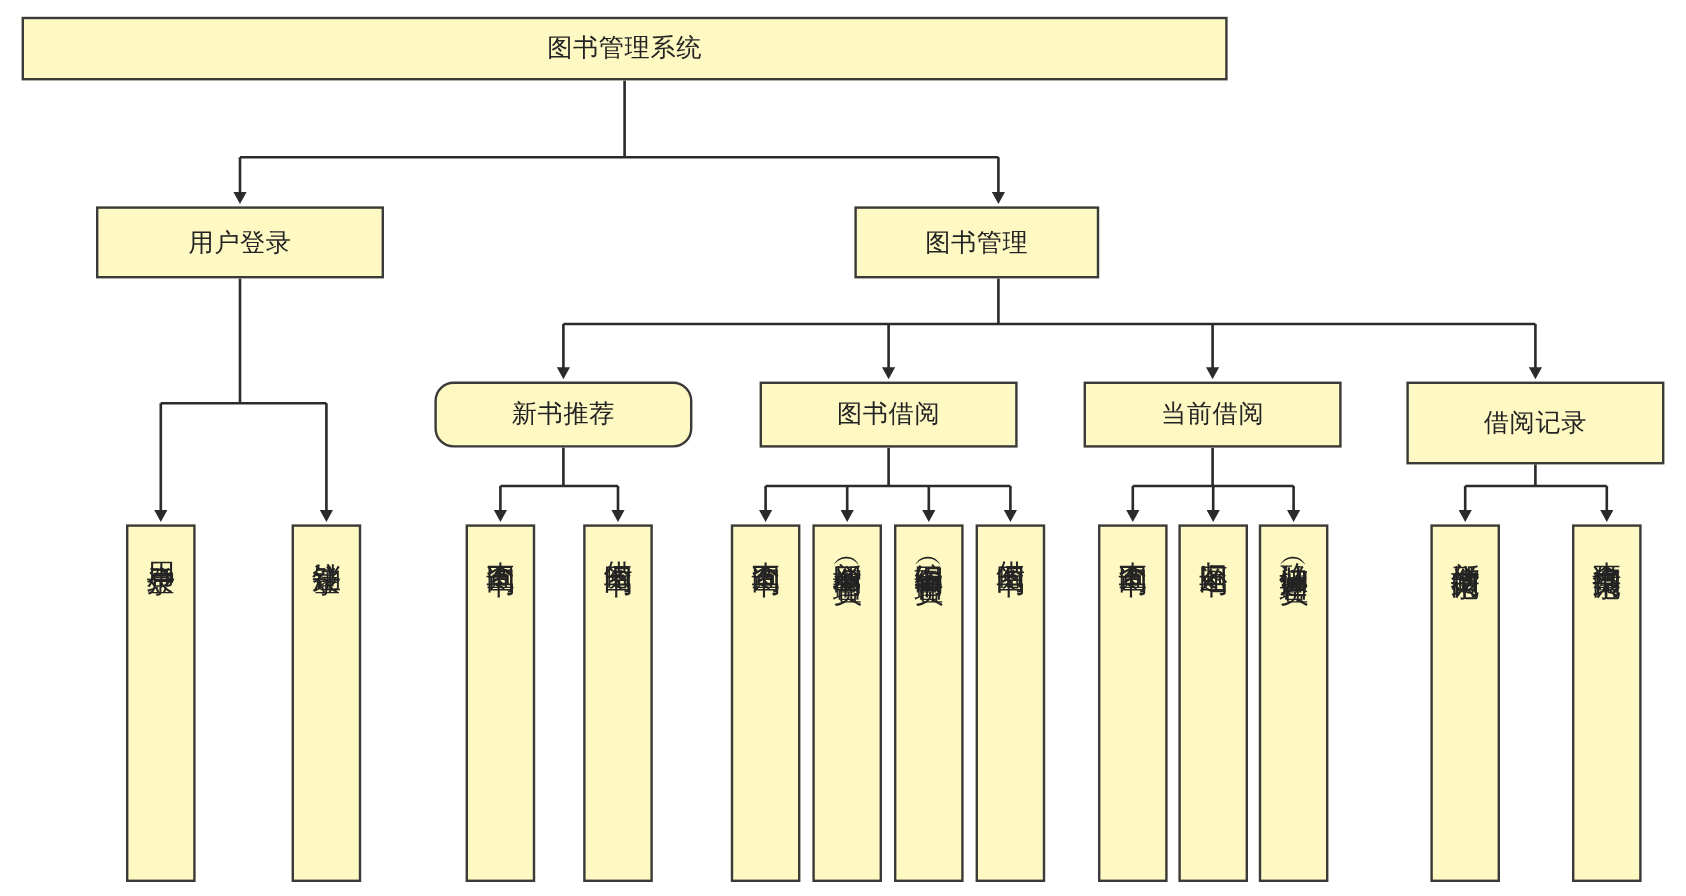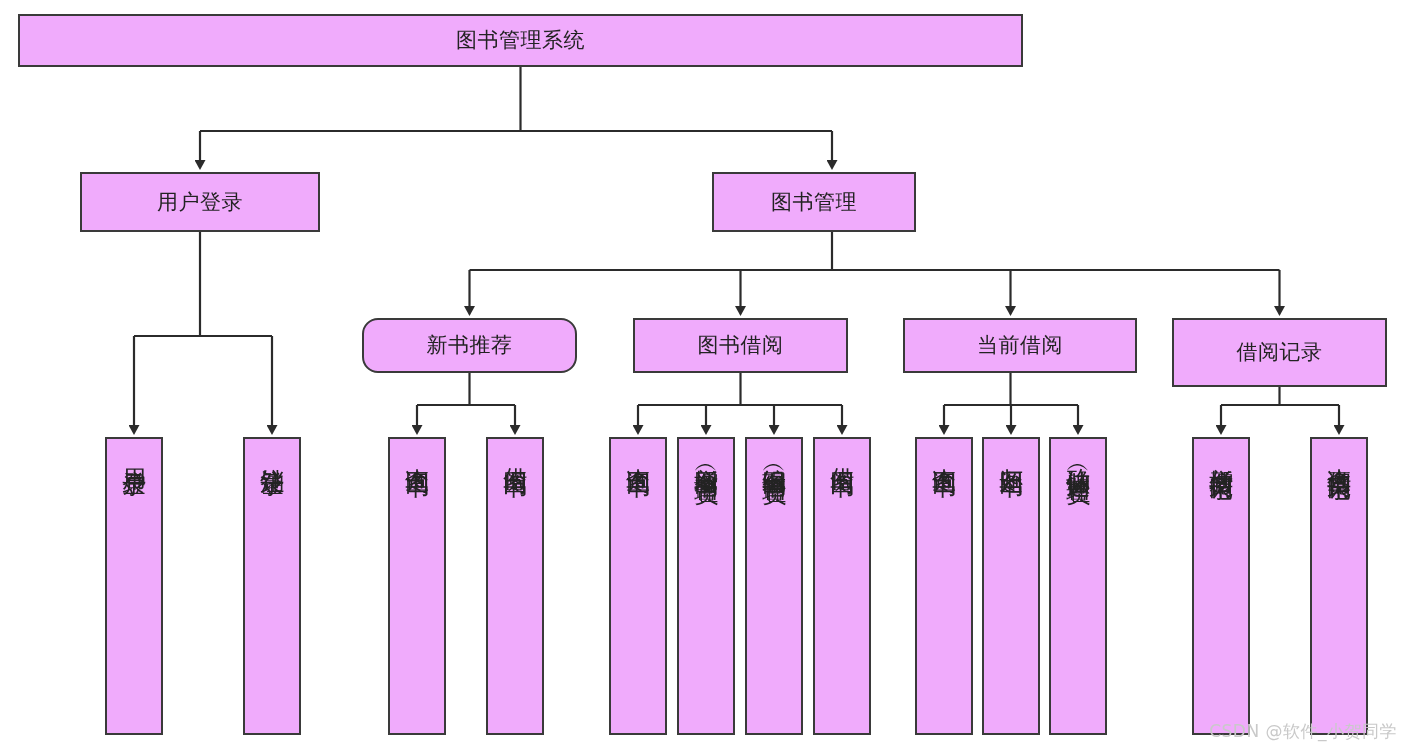--- a/index.html
+++ b/index.html
@@ -1,19 +1,19 @@
 <!DOCTYPE html>
 <html><head>
 <meta charset="utf-8">
 <style>
   html,body{margin:0;padding:0;background:#ffffff;}
   body{width:1405px;height:747px;position:relative;overflow:hidden;
        font-family:"DejaVu Sans","Liberation Sans",sans-serif;color:#1b1b1b;}
   #diagram{position:absolute;left:0;top:0;width:1405px;height:747px;}
-  .node{position:absolute;box-sizing:border-box;background:#f0abfc;
+  .node{position:absolute;box-sizing:border-box;background:#fef9c3;
         border:2px solid #3a3a3a;display:flex;align-items:center;justify-content:center;}
   .node .lbl{display:block;color:#232323;line-height:1.18;text-align:center;}
   .node.h .lbl{font-size:21px;letter-spacing:.5px;}
   .node.v{padding:10px 2px;align-items:flex-start;justify-content:center;}
   .node.v .lbl{writing-mode:vertical-rl;text-orientation:upright;
                font-size:24px;letter-spacing:2px;white-space:nowrap;}
   #wm{position:absolute;right:8px;bottom:4px;font-size:17px;color:#c9c9c9;
       letter-spacing:.5px;white-space:nowrap;}
   svg#edges{position:absolute;left:0;top:0;width:1405px;height:747px;pointer-events:none;}
 </style>
@@ -72,21 +72,21 @@
       </div>
       <div class="node h" style="left: 712px; top: 172px; width: 204px; height: 60px;">
         <span class="lbl">图书管理</span>
       </div>
       <div class="node h" style="left: 362px; top: 318px; width: 215px; height: 55px; border-radius: 16px;">
         <span class="lbl">新书推荐</span>
       </div>
       <div class="node h" style="left: 633px; top: 318px; width: 215px; height: 55px;">
         <span class="lbl">图书借阅</span>
       </div>
-      <div class="node h" style="left: 903px; top: 318px; width: 234px; height: 55px; justify-content: center;">
+      <div class="node h" style="left: 903px; top: 318px; width: 215px; height: 55px; justify-content: center;">
         <span class="lbl">当前借阅</span>
       </div>
       <div class="node h" style="left: 1172px; top: 318px; width: 215px; height: 69px;">
         <span class="lbl">借阅记录</span>
       </div>
       <div class="node v" style="left: 105px; top: 437px; width: 58px; height: 298px;">
         <span class="lbl">用户登录</span>
       </div>
       <div class="node v" style="left: 243px; top: 437px; width: 58px; height: 298px;">
         <span class="lbl">注销登录</span>
@@ -118,14 +118,13 @@
       <div class="node v" style="left: 1049px; top: 437px; width: 58px; height: 298px;">
         <span class="lbl">确认归还（管理员）</span>
       </div>
       <div class="node v" style="left: 1192px; top: 437px; width: 58px; height: 298px;">
         <span class="lbl">新增借阅记录</span>
       </div>
       <div class="node v" style="left: 1310px; top: 437px; width: 58px; height: 298px;">
         <span class="lbl">查询借阅记录</span>
       </div>
     </div>
-  <div id="wm">CSDN @软件_小贺同学</div>
 </div>
 
 </body></html>

